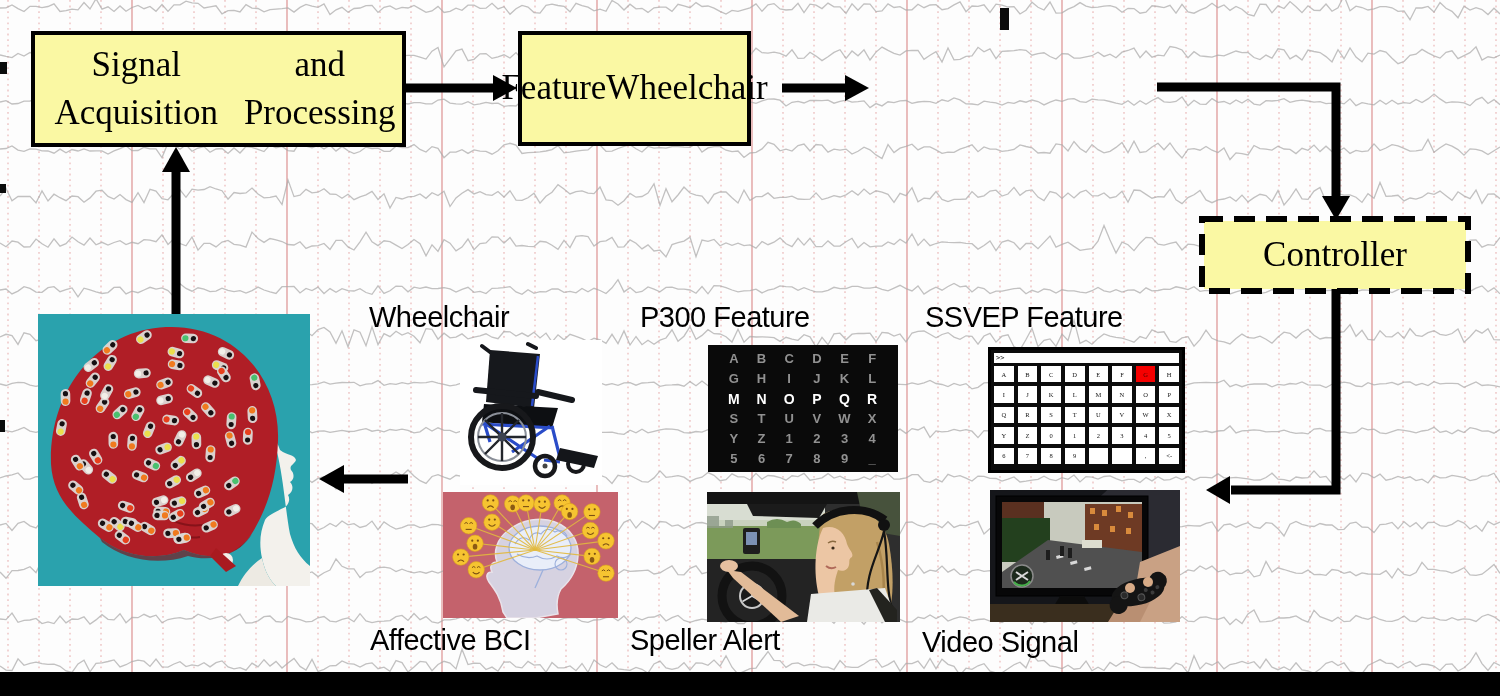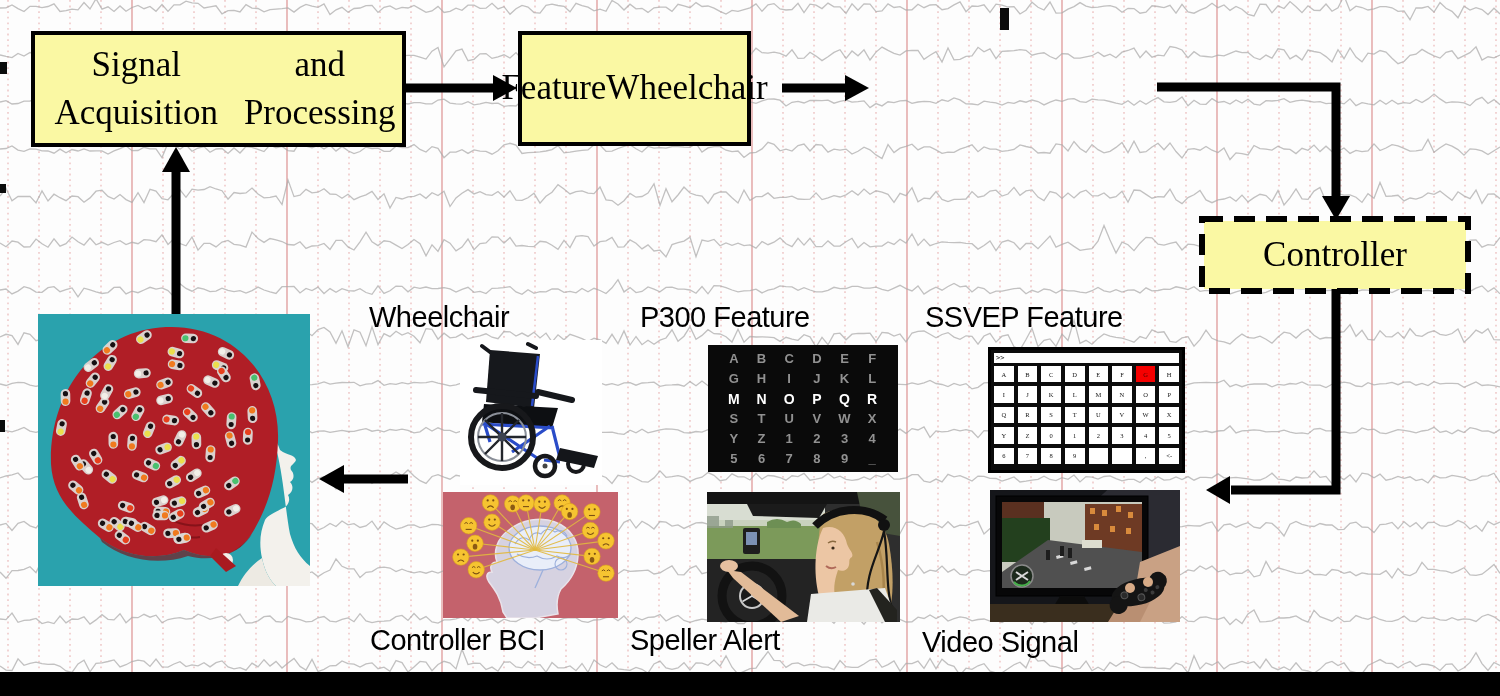--- a/index.html
+++ b/index.html
@@ -149,21 +149,21 @@
   <div class="flowbox" id="box-controller" style="left:1204px;top:221px;width:262px;height:68px">
     <svg class="dashrect" width="274" height="80">
       <rect x="4" y="4" width="266" height="72" fill="none" stroke="#000" stroke-width="6" stroke-dasharray="21 11"></rect>
     </svg>
     <div class="ctl-label">Controller</div>
   </div>
 
   <div class="app-label" style="left:529px;top:301px">Wheelchair</div>
   <div class="app-label" style="left:800px;top:301px">P300 Feature</div>
   <div class="app-label" style="left:1085px;top:301px">SSVEP Feature</div>
-  <div class="app-label" style="left:530px;top:624px">Controller BCI</div>
+  <div class="app-label" style="left:530px;top:624px">Affective BCI</div>
   <div class="app-label" style="left:790px;top:624px">Speller Alert</div>
   <div class="app-label" style="left:1082px;top:626px">Video Signal</div>
 
   <svg class="app-img" style="left:38px;top:314px" width="272" height="272" viewBox="0 0 272 272">
     <rect width="272" height="272" fill="#2AA2AD"></rect>
     <path d="M196,100 C222,104 236,118 242,136 C250,142 256,140 258,146 C256,151 251,151 253,156
              C257,160 256,166 252,168 C256,172 255,178 250,181 C253,186 250,193 243,195
              C236,199 230,201 227,206 C222,218 221,230 224,244 C227,259 233,267 238,272
              L272,272 L272,252 C262,244 256,234 252,220 C248,200 246,170 240,142 C234,116 220,104 196,100 Z" fill="#F3F1EC"></path>
     <path d="M224,244 C227,259 233,267 238,272 L200,272 C205,262 212,252 224,244 Z" fill="#EDEAE3"></path>

